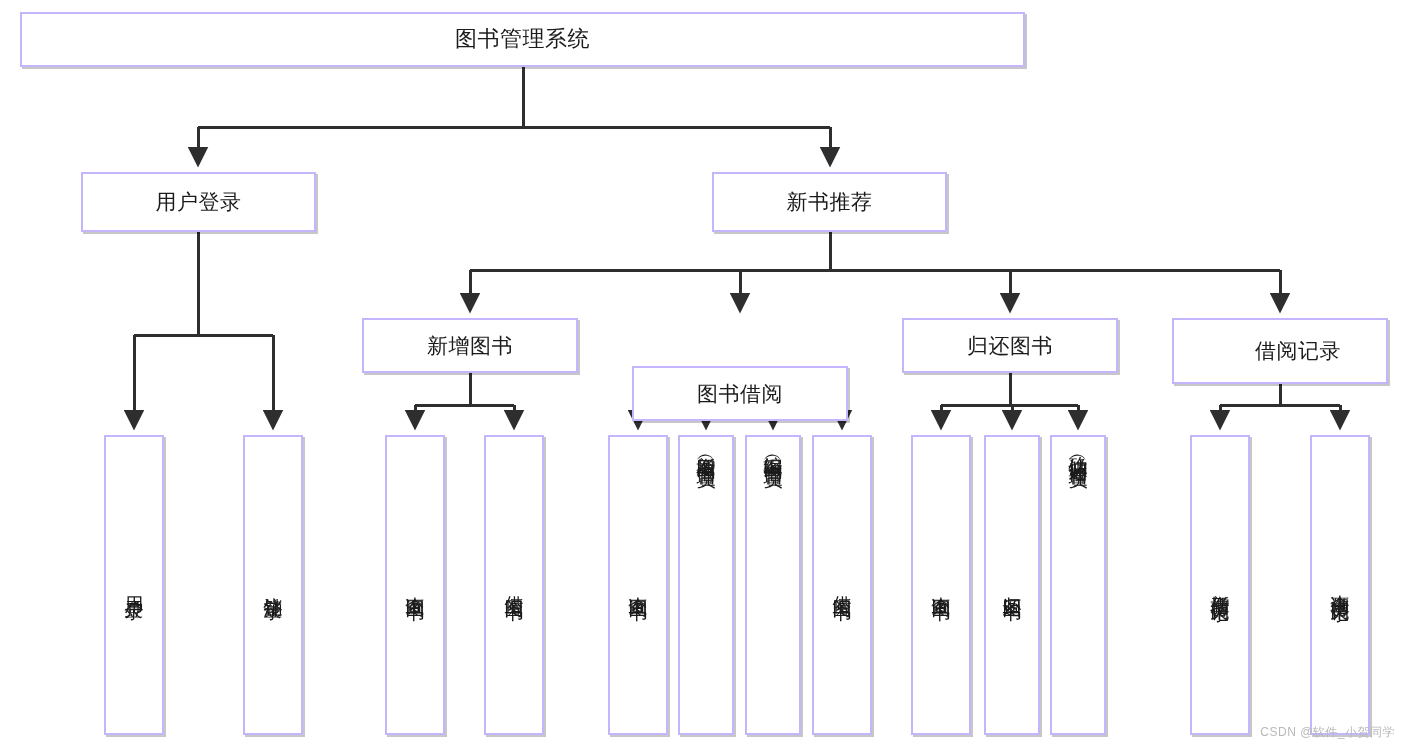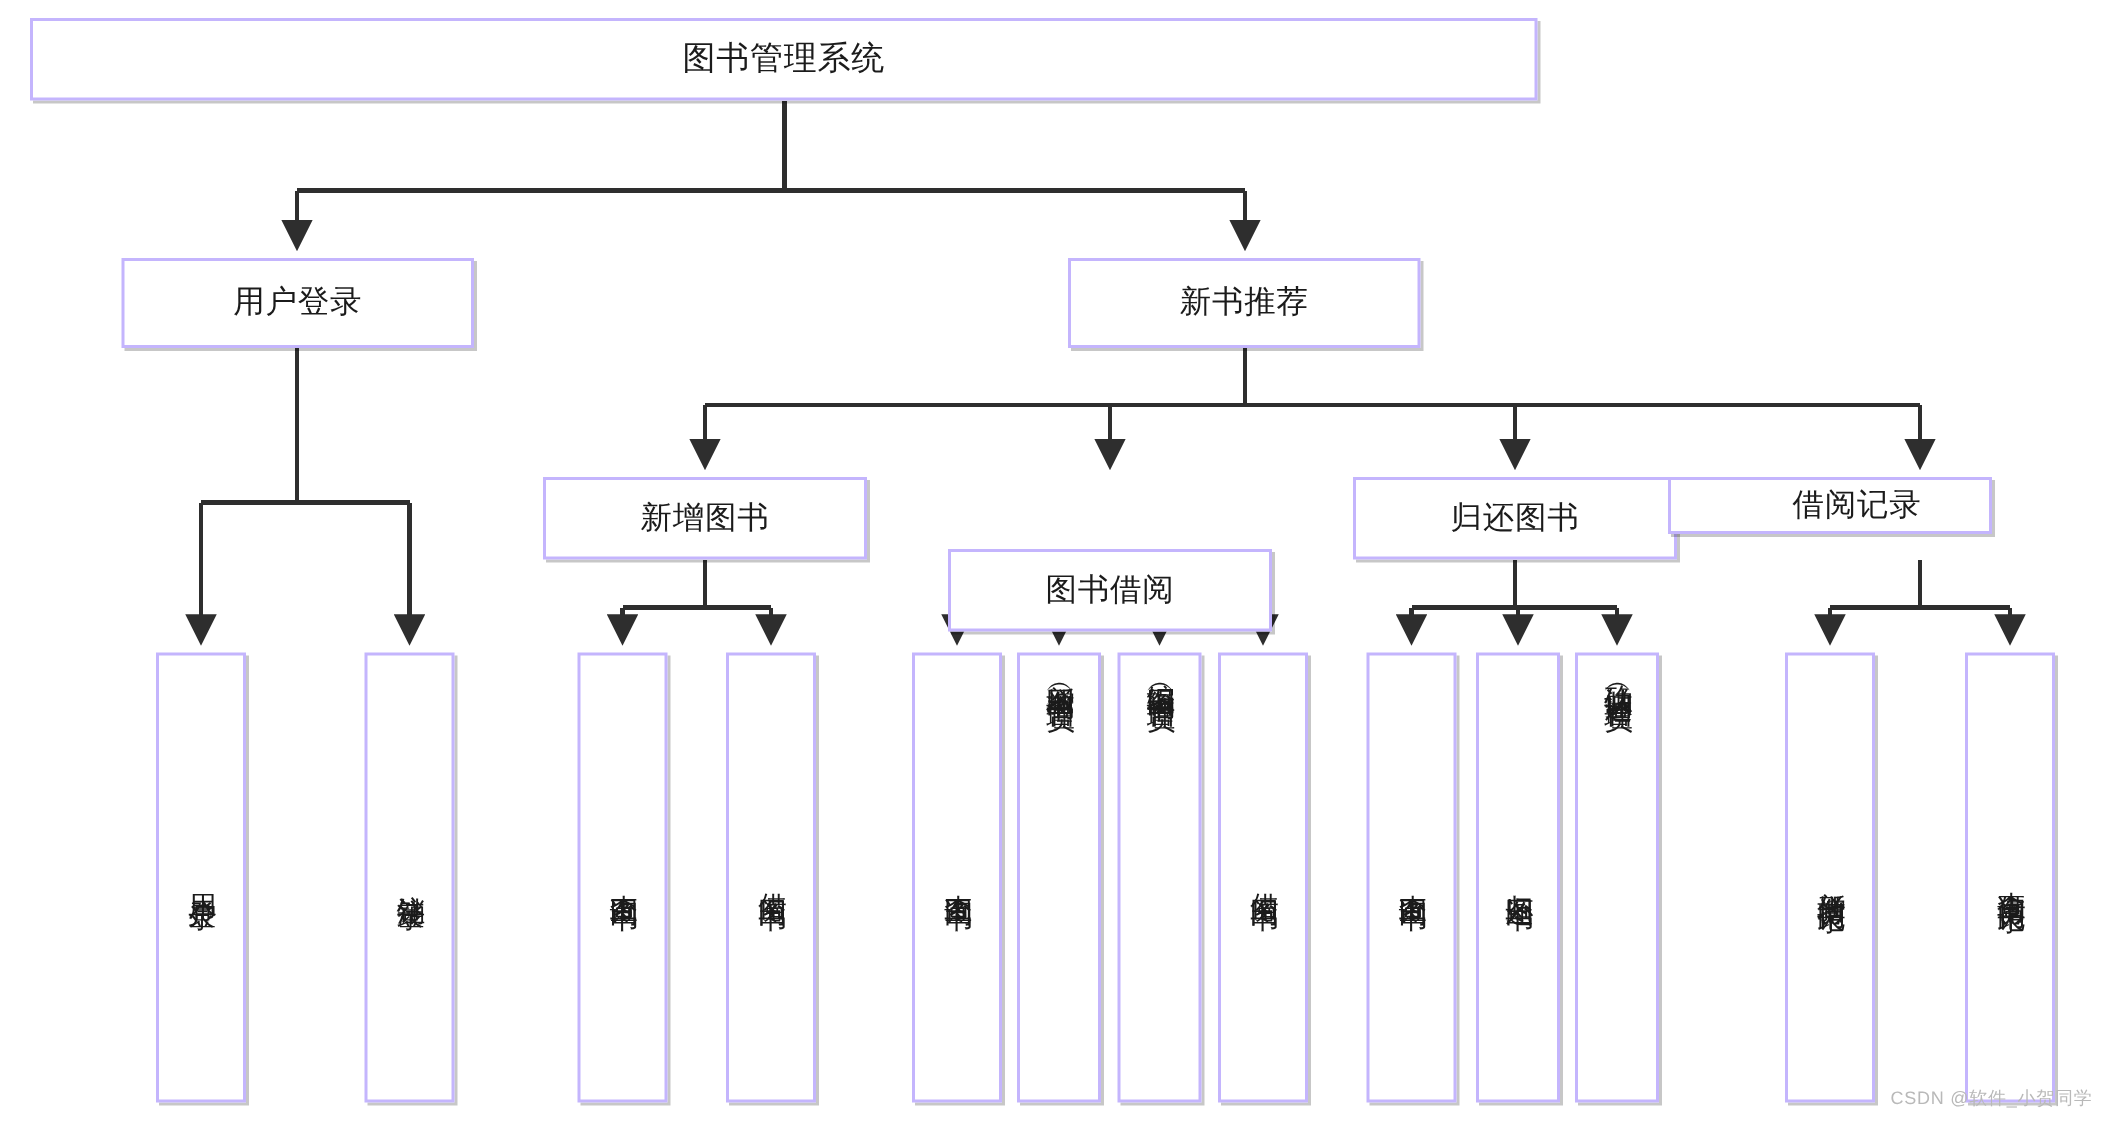--- a/index.html
+++ b/index.html
@@ -147,21 +147,21 @@
   </div>
 
   <div class="node-box" style="left:632px; top:318px; width:216px; height:55px;margin-top:48px;">
     <span class="node-label-h">图书借阅</span>
   </div>
 
   <div class="node-box" style="left:902px; top:318px; width:216px; height:55px;">
     <span class="node-label-h">归还图书</span>
   </div>
 
-  <div class="node-box" style="left:1112px; top:318px; width:216px; height:38px;padding-left:36px;">
+  <div class="node-box" style="left:1172px; top:318px; width:216px; height:66px;padding-left:36px;">
     <span class="node-label-h">借阅记录</span>
   </div>
 
   <div class="node-box leaf-box center-v" style="left:104px; top:435px; width:60px; height:300px;">
     <span class="node-label-v">用户登录</span>
   </div>
 
   <div class="node-box leaf-box center-v" style="left:243px; top:435px; width:60px; height:300px;">
     <span class="node-label-v">注销登录</span>
   </div>

